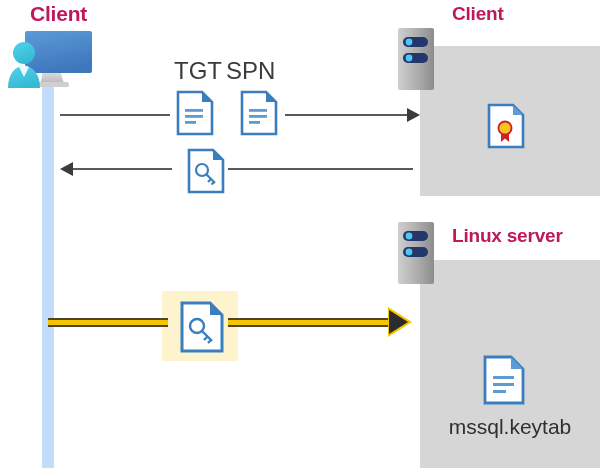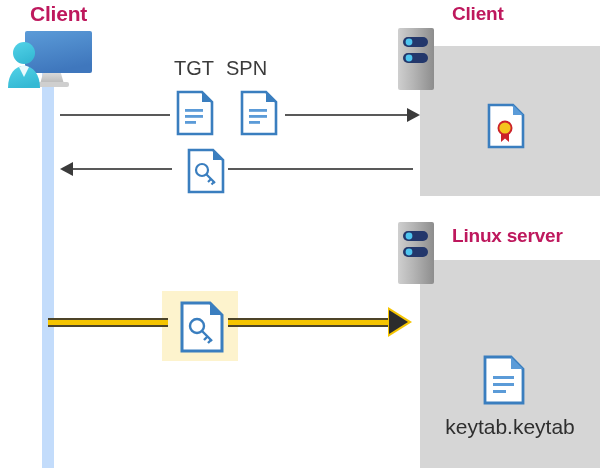--- a/index.html
+++ b/index.html
@@ -128,21 +128,21 @@
   #doc-tgt { left: 176px; top: 90px; }
   #doc-spn { left: 240px; top: 90px; }
   #doc-key-1 { left: 187px; top: 148px; }
   #doc-key-2 { left: 180px; top: 301px; width: 44px; height: 52px; }
   #doc-cert { left: 487px; top: 103px; width: 38px; height: 46px; }
   #doc-keytab { left: 483px; top: 355px; width: 42px; height: 50px; }
 
   
   .small-label {
     color: #3b3b3b;
-    font-size: 20px;
+    font-size: 24px;
   }
   #label-tgt { left: 174px; top: 57px; }
   #label-spn { left: 226px; top: 57px; }
   #label-keytab {
     left: 420px; top: 415px;
     width: 180px;
     text-align: center;
     font-size: 21px;
     color: #2f2f2f;
   }
@@ -302,15 +302,15 @@
   <div class="abs" id="doc-keytab">
     <svg width="42" height="50" viewBox="0 0 42 50">
       <path d="M2 2 H28 L40 14 V48 H2 Z" fill="#ffffff" stroke="#3a7ebf" stroke-width="2.8"></path>
       <path d="M28 2 L40 14 H28 Z" fill="#5b9bd8"></path>
       <rect x="10" y="21" width="21" height="3" fill="#5b9bd8"></rect>
       <rect x="10" y="28" width="21" height="3" fill="#5b9bd8"></rect>
       <rect x="10" y="35" width="13" height="3" fill="#5b9bd8"></rect>
     </svg>
   </div>
 
-  <div class="abs" id="label-keytab">keytab.keytab</div>
+  <div class="abs" id="label-keytab">mssql.keytab</div>
 
 </div>
 
 </body></html>

